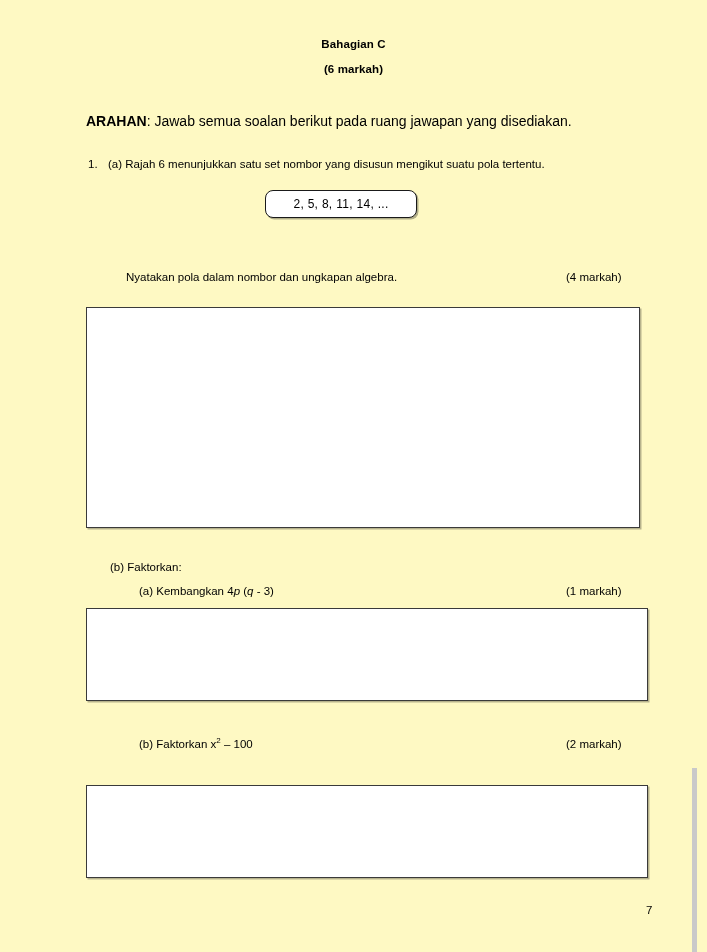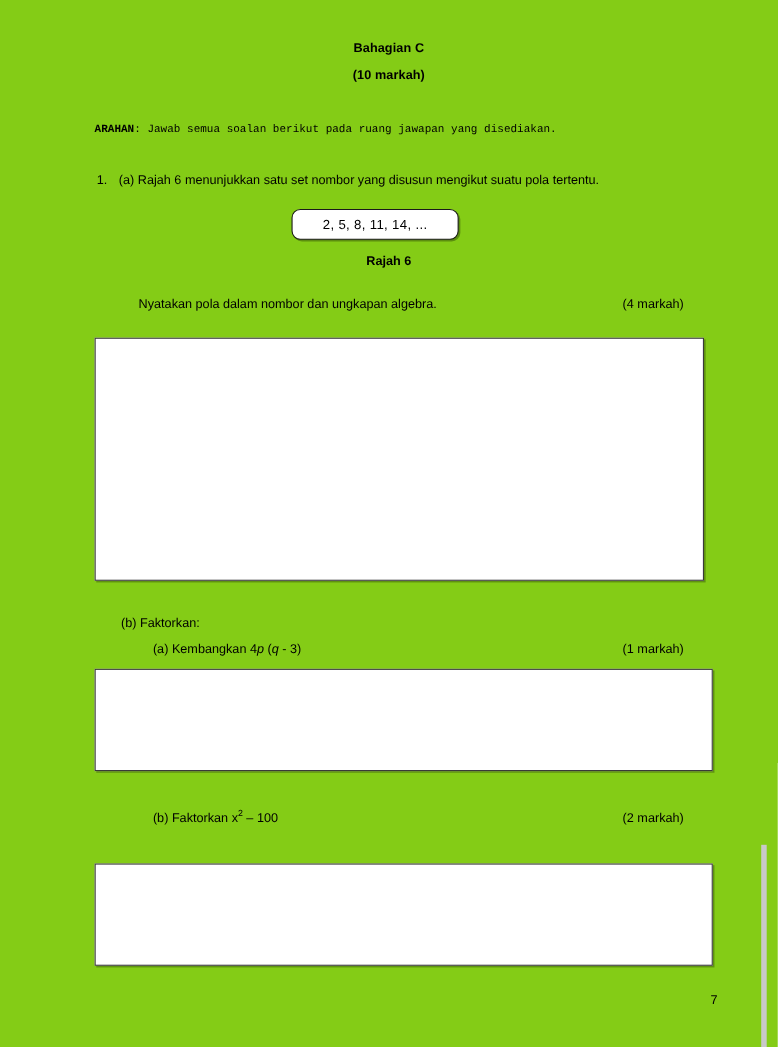--- a/index.html
+++ b/index.html
@@ -14,43 +14,42 @@
     font-family: "Liberation Sans", sans-serif;
     color: #000000;
     overflow: hidden;
   }
 
   .page {
     position: absolute;
     left: 0; top: 0;
     width: 707px;
     height: 952px;
-    background: #84cc16;
+    background: #fef9c3;
   }
 
   
   .section-title {
     position: absolute;
     left: 0; right: 0;
     text-align: center;
     font-weight: bold;
     font-size: 11.5px;
     letter-spacing: 0.1px;
   }
   #title-bahagian { top: 38px; }
   #title-markah   { top: 63px; }
 
   
   .arahan {
     position: absolute;
     left: 86px;
     top: 113px;
-    font-size: 10px;
+    font-size: 14px;
     white-space: nowrap;
-    font-family: Liberation Mono, monospace;
   }
   .arahan .lead { font-weight: bold; }
 
   
   .q-line {
     position: absolute;
     font-size: 11.5px;
     white-space: nowrap;
   }
   #q1-number { left: 88px; top: 158px; }
@@ -137,35 +136,34 @@
     background: #c9c9c9;
   }
 </style>
 </head>
 <body>
 
 <div class="page">
 
   <div class="section-title" id="title-bahagian">Bahagian C</div>
 
-  <div class="section-title" id="title-markah">(10 markah)</div>
+  <div class="section-title" id="title-markah">(6 markah)</div>
 
   <div class="arahan">
     <span class="lead">ARAHAN</span><span>: Jawab semua soalan berikut pada ruang jawapan yang disediakan.</span>
   </div>
 
   <div class="q-line" id="q1-number">1.</div>
 
   <div class="q-line" id="q1-text">(a) Rajah 6 menunjukkan satu set nombor yang disusun mengikut suatu pola tertentu.</div>
 
   <div class="pattern-box">
     <span>2,  5, 8, 11, 14, ...</span>
   </div>
 
-  <div class="figure-caption">Rajah 6</div>
 
   <div class="q-line" id="q1-prompt">Nyatakan pola dalam nombor dan ungkapan algebra.</div>
 
   <div class="marks" id="marks-1">(4 markah)</div>
 
   <div class="answer-box" id="answer-box-1"></div>
 
   <div class="q-line" id="qb-label">(b) Faktorkan:</div>
 
   <div class="q-line" id="qb-sub-a">

